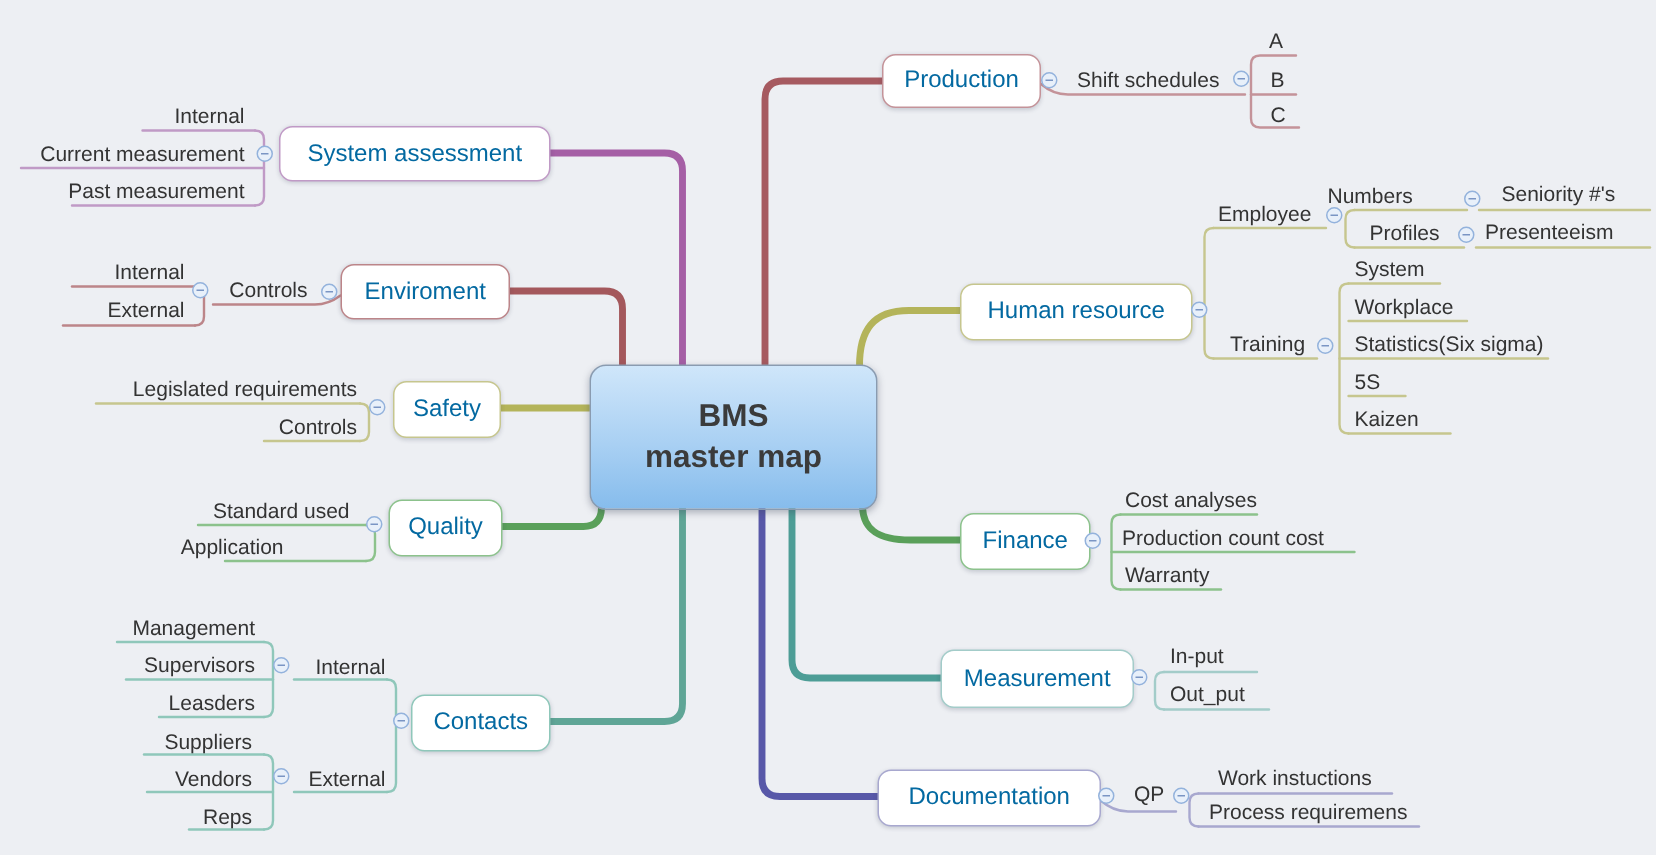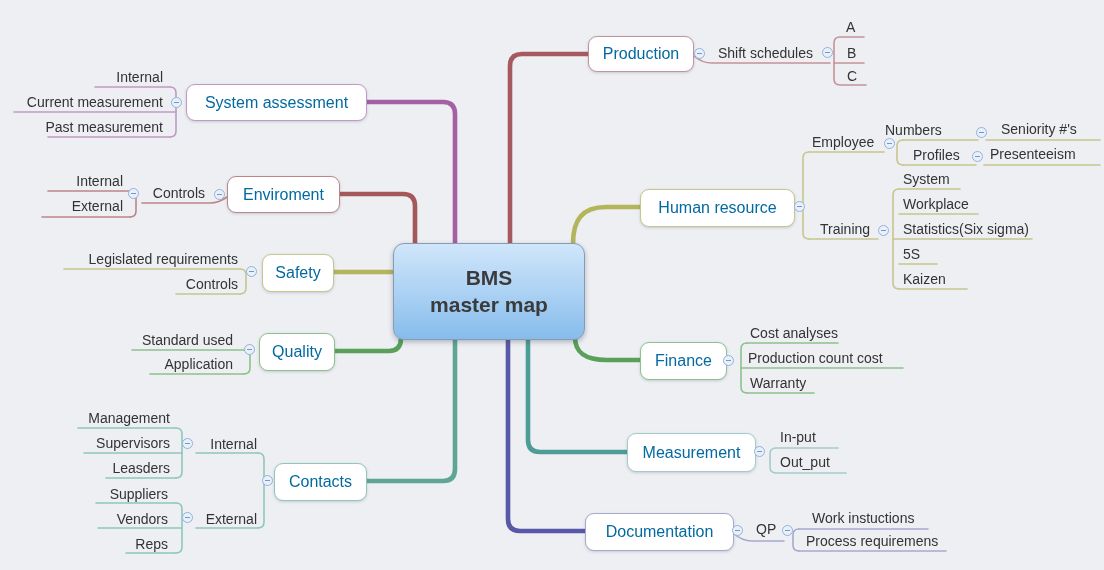--- a/index.html
+++ b/index.html
@@ -178,21 +178,21 @@
   <div class="lbl" style="right:941px;top:119px;">Past measurement</div>
 
   <div class="lbl" style="right:899px;top:185px;">Controls</div>
   <div class="lbl" style="right:981px;top:173px;">Internal</div>
   <div class="lbl" style="right:981px;top:198px;">External</div>
 
   <div class="lbl" style="right:866px;top:251px;">Legislated requirements</div>
   <div class="lbl" style="right:866px;top:276px;">Controls</div>
 
   <div class="lbl" style="right:871px;top:332px;">Standard used</div>
-  <div class="lbl" style="right:871px;top:356px;">Application</div>
+  <div class="lbl" style="right:915px;top:356px;">Application</div>
 
   <div class="lbl" style="right:847px;top:436px;">Internal</div>
   <div class="lbl" style="right:934px;top:410px;">Management</div>
   <div class="lbl" style="right:934px;top:435px;">Supervisors</div>
   <div class="lbl" style="right:934px;top:460px;">Leasders</div>
   <div class="lbl" style="right:847px;top:511px;">External</div>
   <div class="lbl" style="right:936px;top:486px;">Suppliers</div>
   <div class="lbl" style="right:936px;top:511px;">Vendors</div>
   <div class="lbl" style="right:936px;top:536px;">Reps</div>
 

